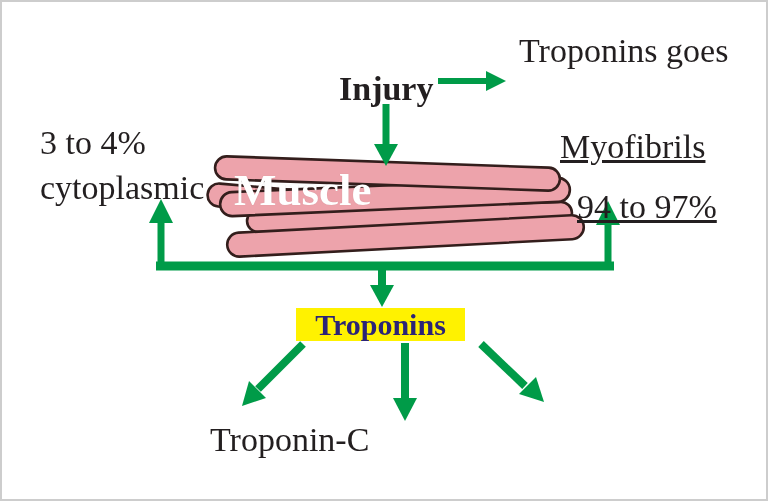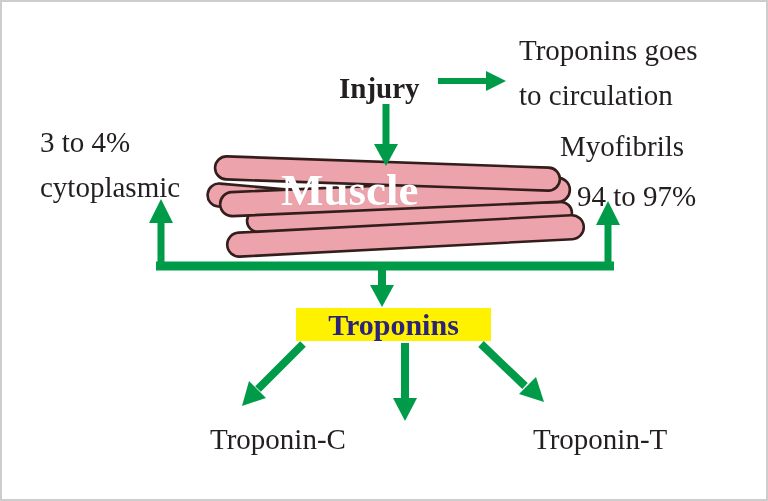--- a/index.html
+++ b/index.html
@@ -18,41 +18,40 @@
     background:#ffffff;
     border:2px solid var(--frame);
     box-sizing:border-box;
     overflow:hidden;
     font-family:"Liberation Serif","DejaVu Serif",serif;
     color:var(--ink);
   }
   .canvas svg{position:absolute;left:0;top:0;}
   .lbl{
     position:absolute;
-    font-size:29px;
+    font-size:34px;
     line-height:45px;
     white-space:nowrap;
   }
   .ln{stroke:var(--green);fill:none;}
   .hd{fill:var(--green);stroke:none;}
   .fiber{fill:var(--pink);stroke:var(--outline);stroke-width:2.6;}
   .muscle-lbl{
     position:absolute;
     left:232px;top:164px;
     font-size:45px;font-weight:bold;
     color:#ffffff;
     line-height:48px;
     white-space:nowrap;
     text-shadow:0 0 1px rgba(0,0,0,0.15);
-    margin-left:47px;
   }
   .troponins-box{
     position:absolute;
     left:294px;top:306px;
-    width:195px;height:33px;
+    width:169px;height:33px;
     background:var(--yellow);
     display:flex;align-items:center;justify-content:center;
     font-size:30px;font-weight:bold;
     color:var(--navy);
     white-space:nowrap;
   }
 </style>
 </head>
 <body>
 
@@ -110,33 +109,31 @@
     <g>
       <line class="ln" x1="479" y1="342" x2="523" y2="384" stroke-width="8"></line>
       <polygon class="hd" points="542,400 517,392 534,375"></polygon>
     </g>
   </svg>
 
   <div class="lbl" style="left:337px;top:64px;font-weight:bold;">Injury</div>
 
   <div class="lbl" style="left:517px;top:26px;">
     <div>Troponins goes</div>
-    <div>to circulation</div>
   </div>
 
   <div class="lbl" style="left:38px;top:118px;">
     <div>3 to 4%</div>
     <div>cytoplasmic</div>
   </div>
 
-  <div class="lbl" style="left:558px;top:122px;">Myofibrils</div>
-  <div class="lbl" style="left:575px;top:172px;">94 to 97%</div>
+  <div class="lbl" style="left:558px;top:122px;text-decoration:underline;">Myofibrils</div>
+  <div class="lbl" style="left:575px;top:182px;text-decoration:underline;">94 to 97%</div>
 
   <div class="muscle-lbl">Muscle</div>
 
   <div class="troponins-box">
     <span>Troponins</span>
   </div>
 
   <div class="lbl" style="left:208px;top:415px;">Troponin-C</div>
-  <div class="lbl" style="left:531px;top:415px;">Troponin-T</div>
 
 </div>
 
 </body></html>

